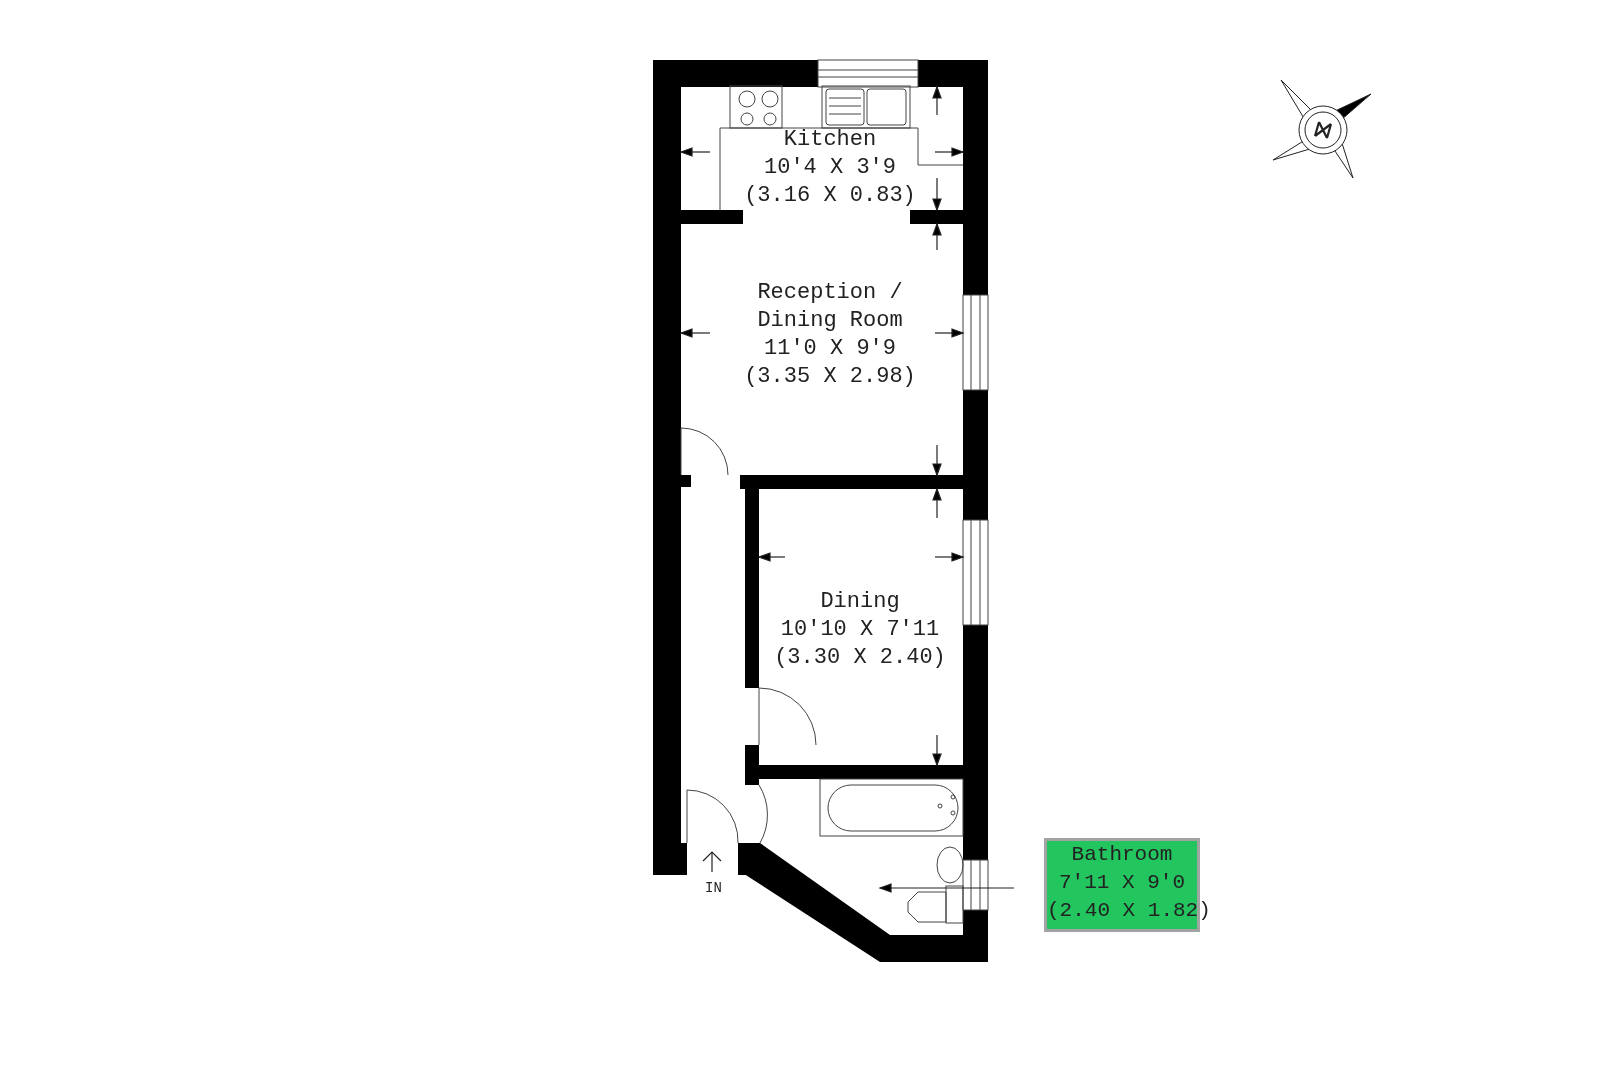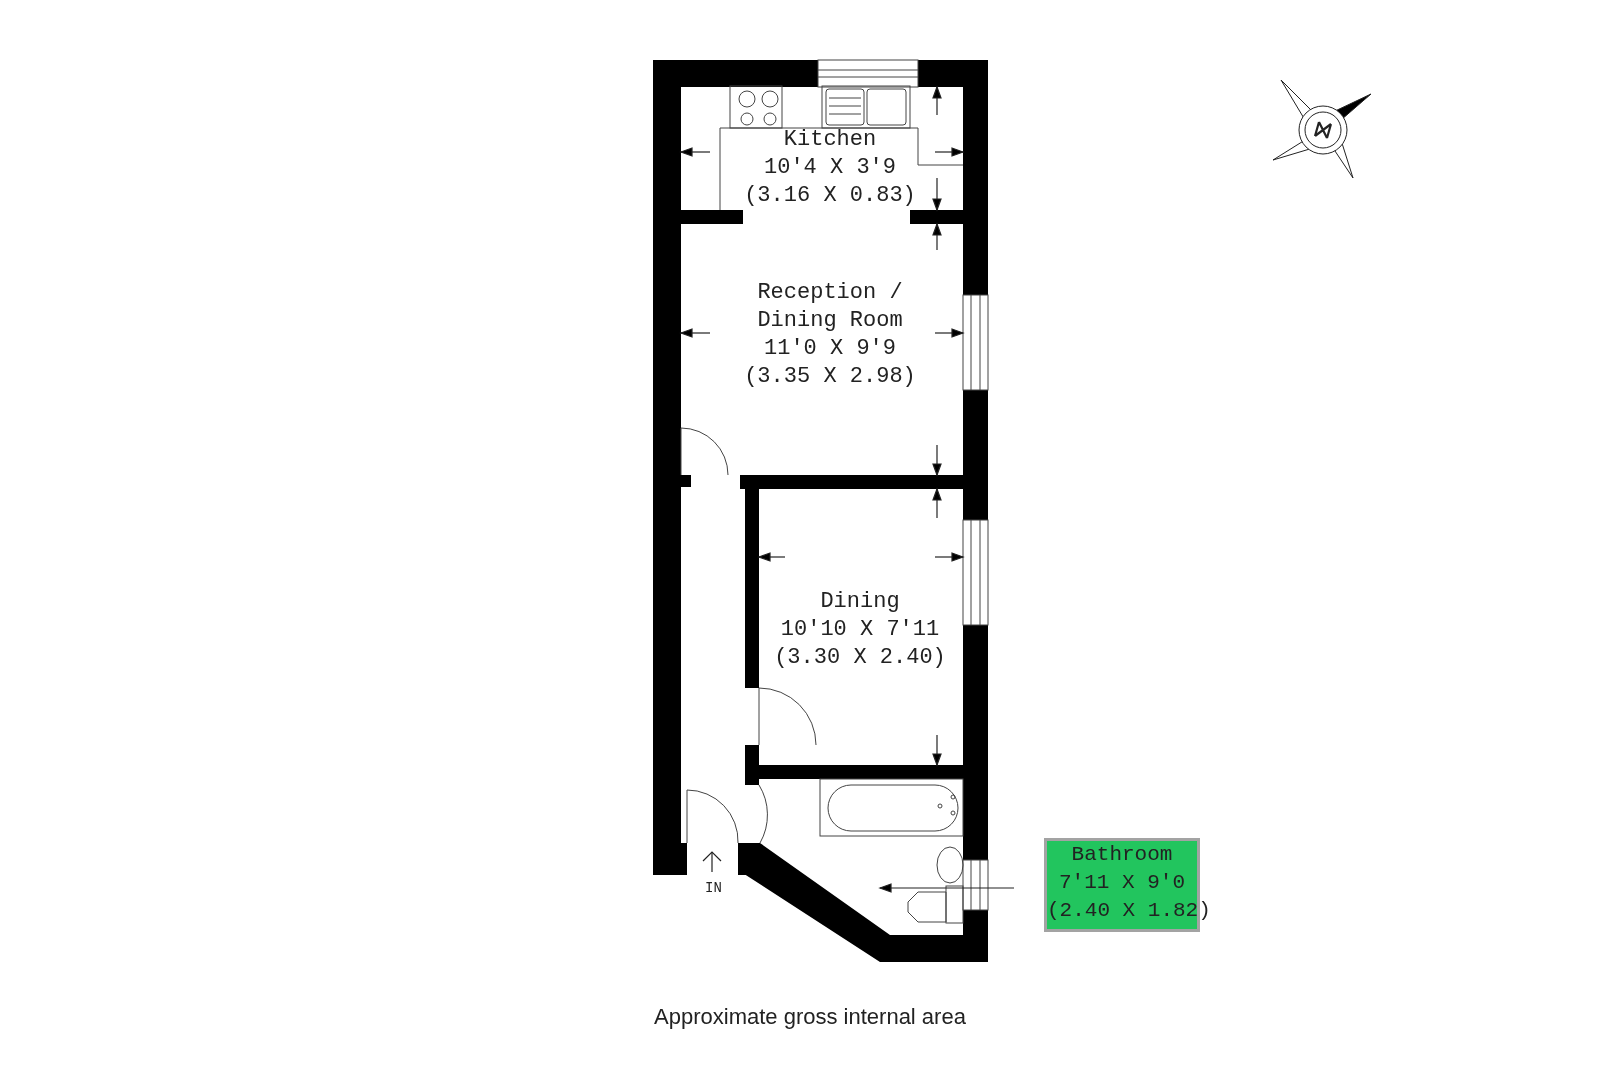--- a/index.html
+++ b/index.html
@@ -163,14 +163,13 @@
   <div class="lbl" style="position:static; font-size:21px; line-height:28px;">
     <div>Bathroom</div>
     <div>7'11 X 9'0</div>
     <div>(2.40 X 1.82)</div>
   </div>
 </div>
 
 <div class="in-lbl">IN</div>
 
 <div class="area">
-  <div>Approximate gross internal area</div>
 </div>
 
 </body></html>

